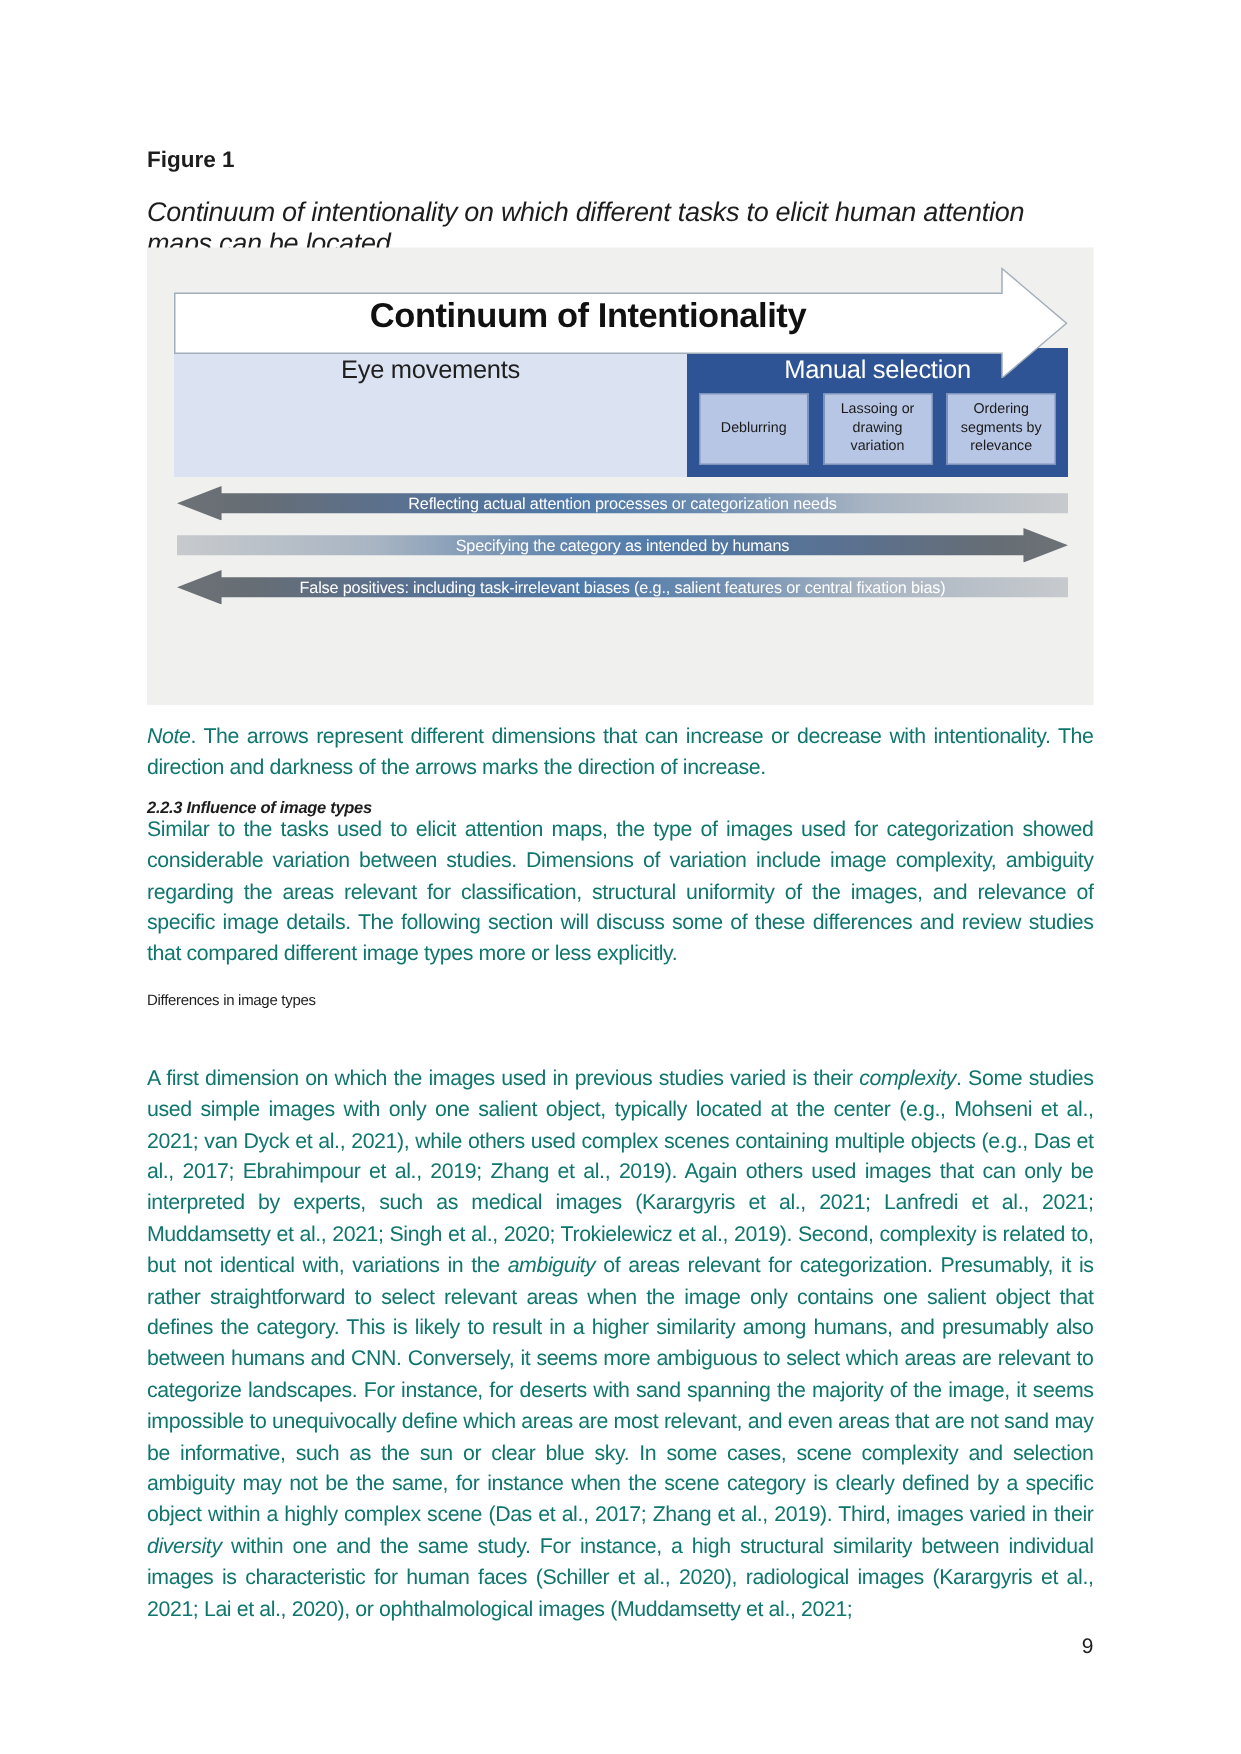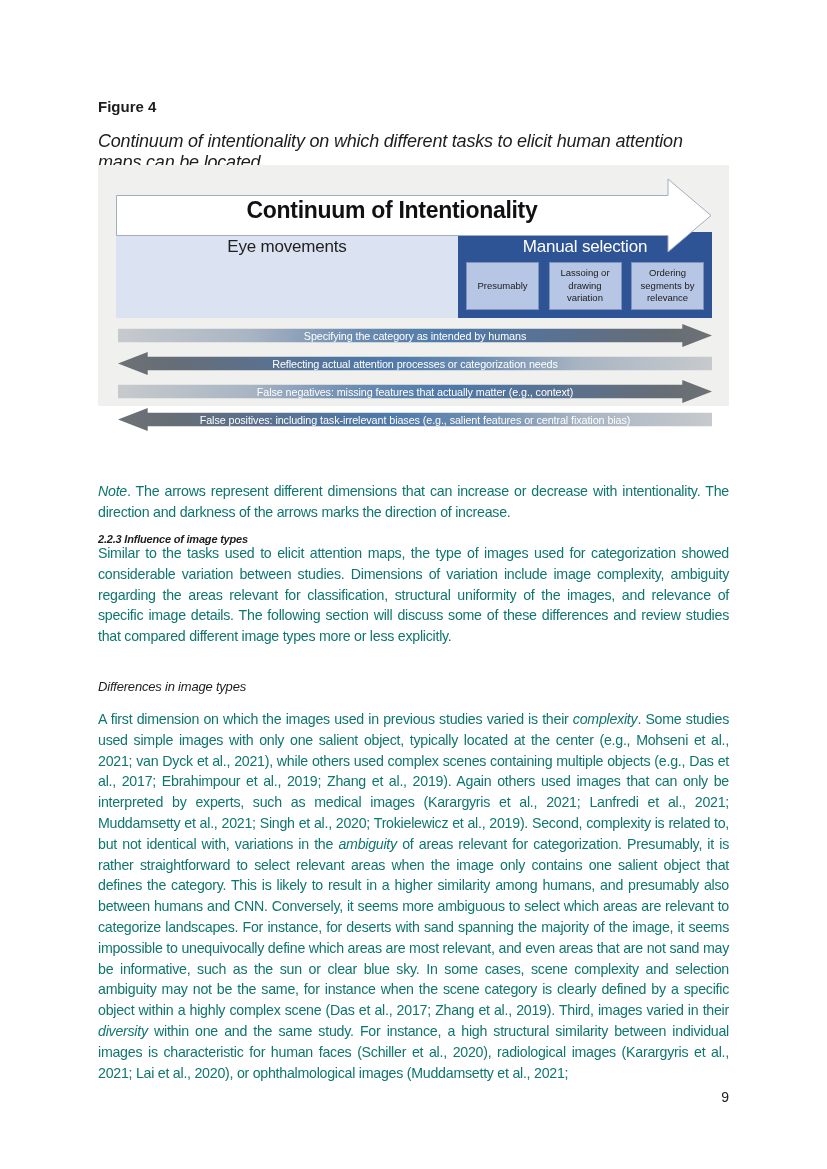--- a/index.html
+++ b/index.html
@@ -7,21 +7,21 @@
     position:relative; width:827px; height:1169px; background:#ffffff;
     font-family:"Liberation Sans", sans-serif; color:#1d1d1d; overflow:hidden;
   }
   .abs { position:absolute; }
   .content-x { left:98px; width:631px; }
 
   .fig-label { top:98px; font-size:15px; font-weight:bold; }
   .fig-caption { top:131px; font-size:18px; font-style:italic; letter-spacing:-0.2px; }
 
   
-  .figure { top:165px; height:241px; background:#f0f0ee; }
+  .figure { top:165px; height:305px; background:#f0f0ee; }
   .big-arrow-svg { position:absolute; left:18px; top:7px; width:596px; height:80px; z-index:3; }
   .big-arrow-title {
     position:absolute; left:18px; top:28px; width:552px; height:34px; z-index:4;
     display:flex; align-items:center; justify-content:center;
     font-size:23px; font-weight:bold; color:#111; letter-spacing:-0.3px;
   }
   .band { position:absolute; top:67px; height:86px; box-sizing:border-box; z-index:1; }
   .band-eye { left:18px; width:342px; background:#dbe3f2; }
   .band-manual { left:360px; width:254px; background:#2f5496; }
   .band-label {
@@ -54,61 +54,58 @@
 
   
   .body-text {
     font-size:14.2px; line-height:20.8px; text-align:justify;
     letter-spacing:-0.25px; color:#0f766e;
   }
   .it { font-style:italic; }
   .note-p { top:481px; }
   .sec-heading { top:533px; font-size:11px; font-weight:bold; font-style:italic; letter-spacing:-0.2px; }
   .para1 { top:543px; }
-  .sub-heading { top:679px; font-size:13px; font-style:italic; letter-spacing:-0.2px; }
+  .sub-heading { top:662px; font-size:10px; letter-spacing:-0.2px; }
   .para2 { top:709px; }
   .page-number { top:1089px; text-align:right; font-size:14px; }
 </style>
 </head>
 <body>
 
 <div class="page">
 
-  <div class="abs content-x fig-label">Figure 4</div>
+  <div class="abs content-x fig-label">Figure 1</div>
   <div class="abs content-x fig-caption">Continuum of intentionality on which different tasks to elicit human attention maps can be located</div>
 
   <div class="abs content-x figure">
 
     <svg class="big-arrow-svg" viewBox="0 0 596 80" preserveAspectRatio="none">
       <path d="M0.5 23.5 H552 V7 L595 43.5 L552 80 V63.5 H0.5 Z" fill="#ffffff" stroke="#a3aebc" stroke-width="1"></path>
     </svg>
     <div class="big-arrow-title">Continuum of Intentionality</div>
 
     <div class="band band-eye">
       <div class="band-label">Eye movements</div>
     </div>
 
     <div class="band band-manual">
       <div class="band-label">Manual selection</div>
       <div class="boxes">
-        <div class="task-box">Presumably</div>
+        <div class="task-box">Deblurring</div>
         <div class="task-box">Lassoing or drawing variation</div>
         <div class="task-box">Ordering segments by relevance</div>
       </div>
     </div>
 
     <div class="dim-arrows">
-      <div class="dim-arrow dim-right">
-        <span>Specifying the category as intended by humans</span>
-      </div>
       <div class="dim-arrow dim-left">
         <span>Reflecting actual attention processes or categorization needs</span>
       </div>
       <div class="dim-arrow dim-right">
-        <span>False negatives: missing features that actually matter (e.g., context)</span>
+        <span>Specifying the category as intended by humans</span>
       </div>
       <div class="dim-arrow dim-left">
         <span>False positives: including task-irrelevant biases (e.g., salient features or central fixation bias)</span>
       </div>
     </div>
   </div>
 
   <div class="abs content-x body-text note-p"><span class="it">Note</span><span>. The arrows represent different dimensions that can increase or decrease with intentionality. The direction and darkness of the arrows marks the direction of increase.</span></div>
 
   <div class="abs content-x sec-heading">2.2.3 Influence of image types</div>

